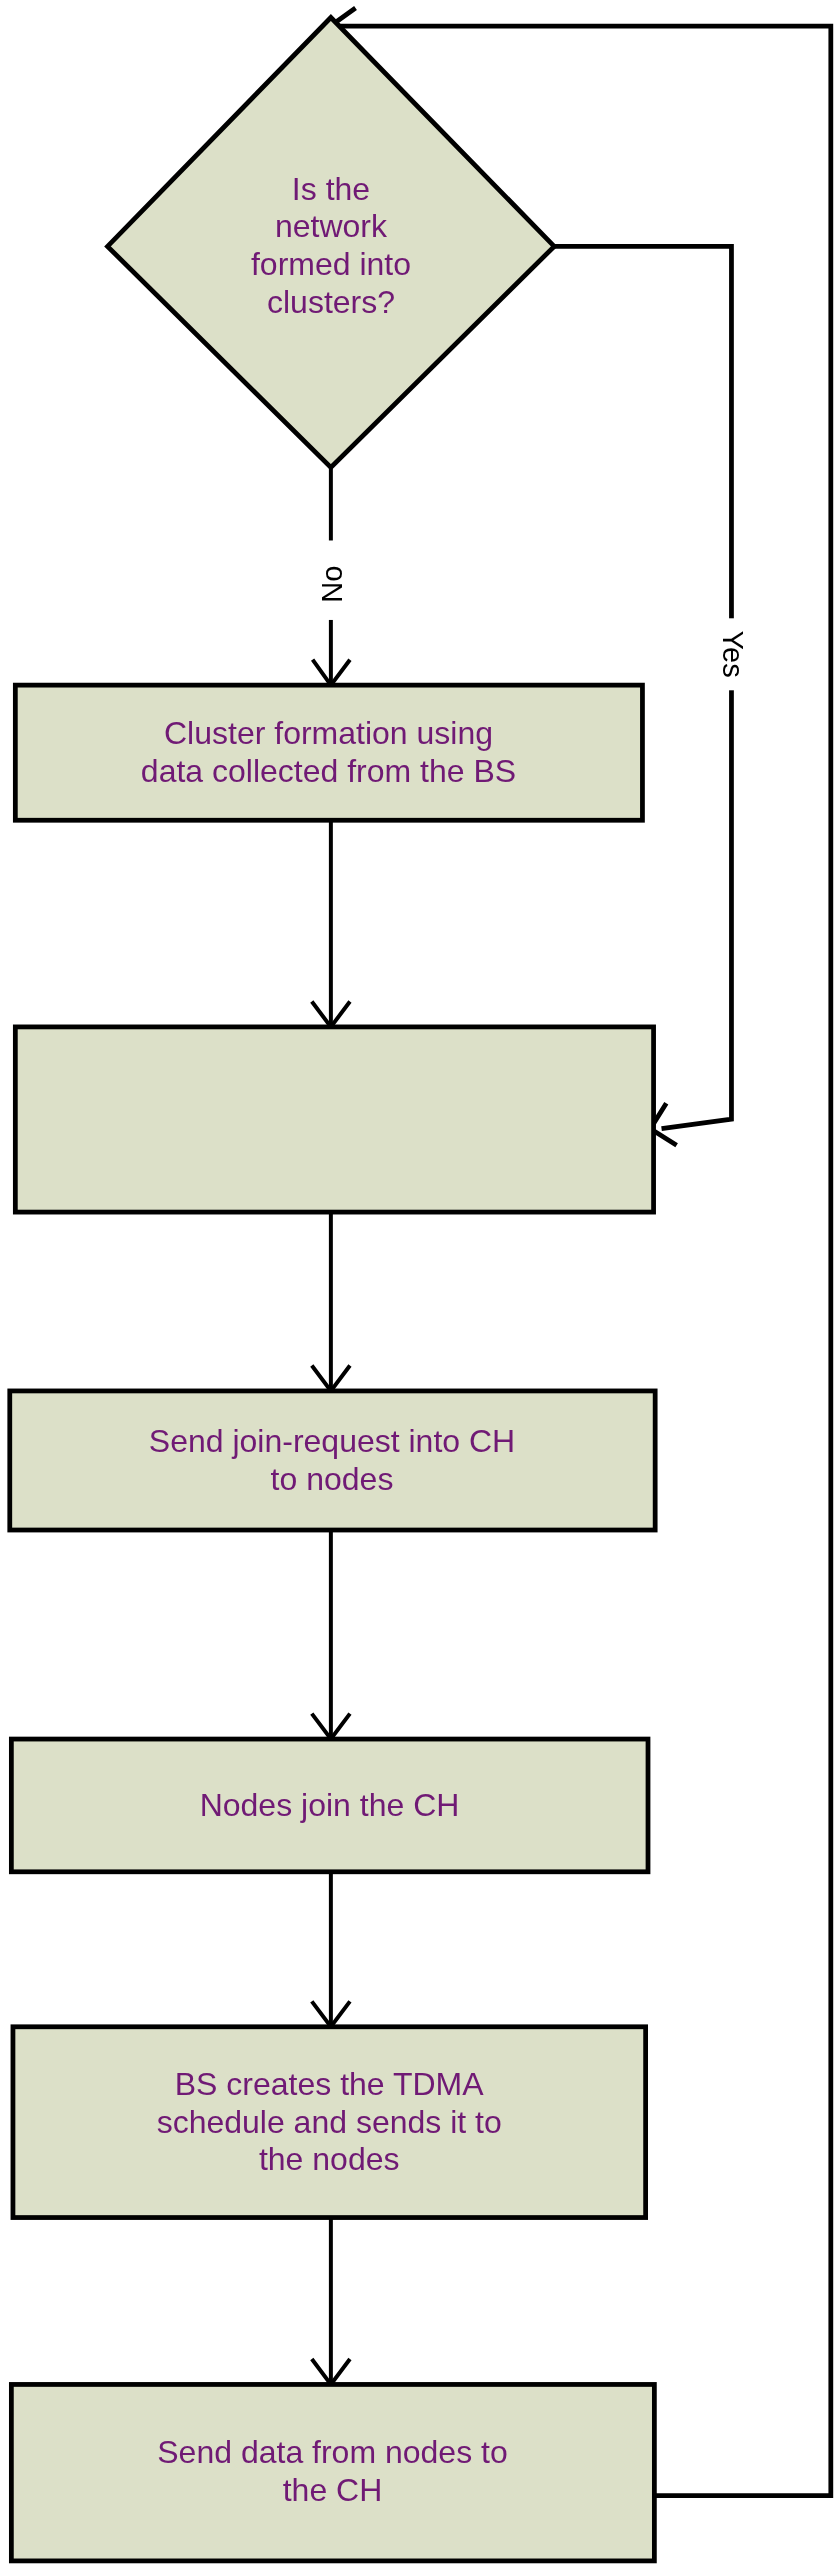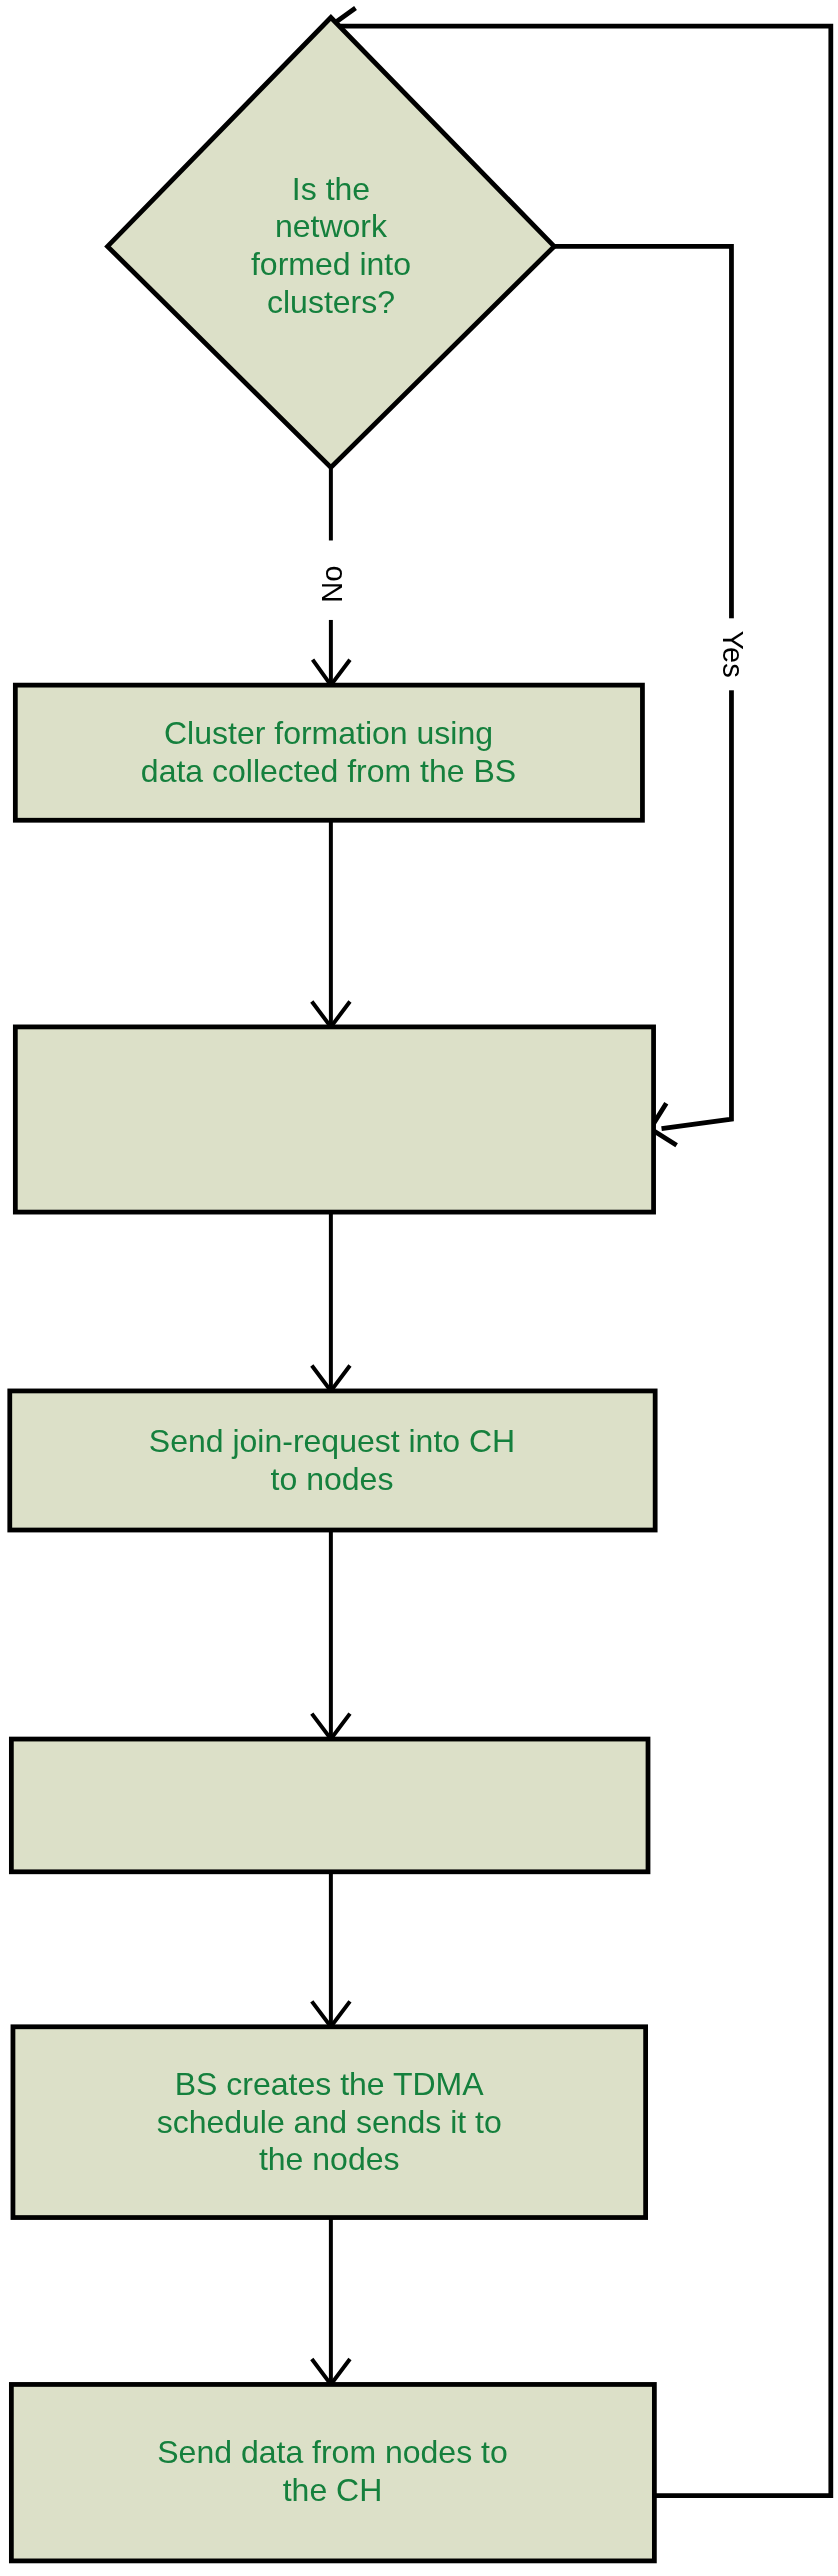--- a/index.html
+++ b/index.html
@@ -23,21 +23,21 @@
     top: 0;
     width: 839px;
     height: 2576px;
   }
   .node-label {
     position: absolute;
     display: flex;
     align-items: center;
     justify-content: center;
     text-align: center;
-    color: #15803d;
+    color: #701a75;
     font-family: "Liberation Sans", sans-serif;
     line-height: 1.18;
     white-space: pre-line;
     pointer-events: none;
   }
   .box-label {
     font-size: 32px;
   }
   .diamond-label {
     font-size: 32px;
@@ -130,20 +130,21 @@
 formed into
 clusters?</div>
 
   <div class="node-label box-label" style="left:15px; top:685px; width:627px; height:135px;">Cluster formation using
 data collected from the BS</div>
 
 
   <div class="node-label box-label" style="left:9.5px; top:1391px; width:645px; height:139px;">Send join-request into CH
 to nodes</div>
 
+  <div class="node-label box-label" style="left:11px; top:1739px; width:637px; height:133px;">Nodes join the CH</div>
 
   <div class="node-label box-label" style="left:12.7px; top:2027px; width:633px; height:191px;">BS creates the TDMA
 schedule and sends it to
 the nodes</div>
 
   <div class="node-label box-label" style="left:11px; top:2384px; width:643px; height:176px;">Send data from nodes to
 the CH</div>
 
   <div class="edge-label rot-ccw" style="left:303px; top:566px; width:56px; text-align:center;">No</div>
 

